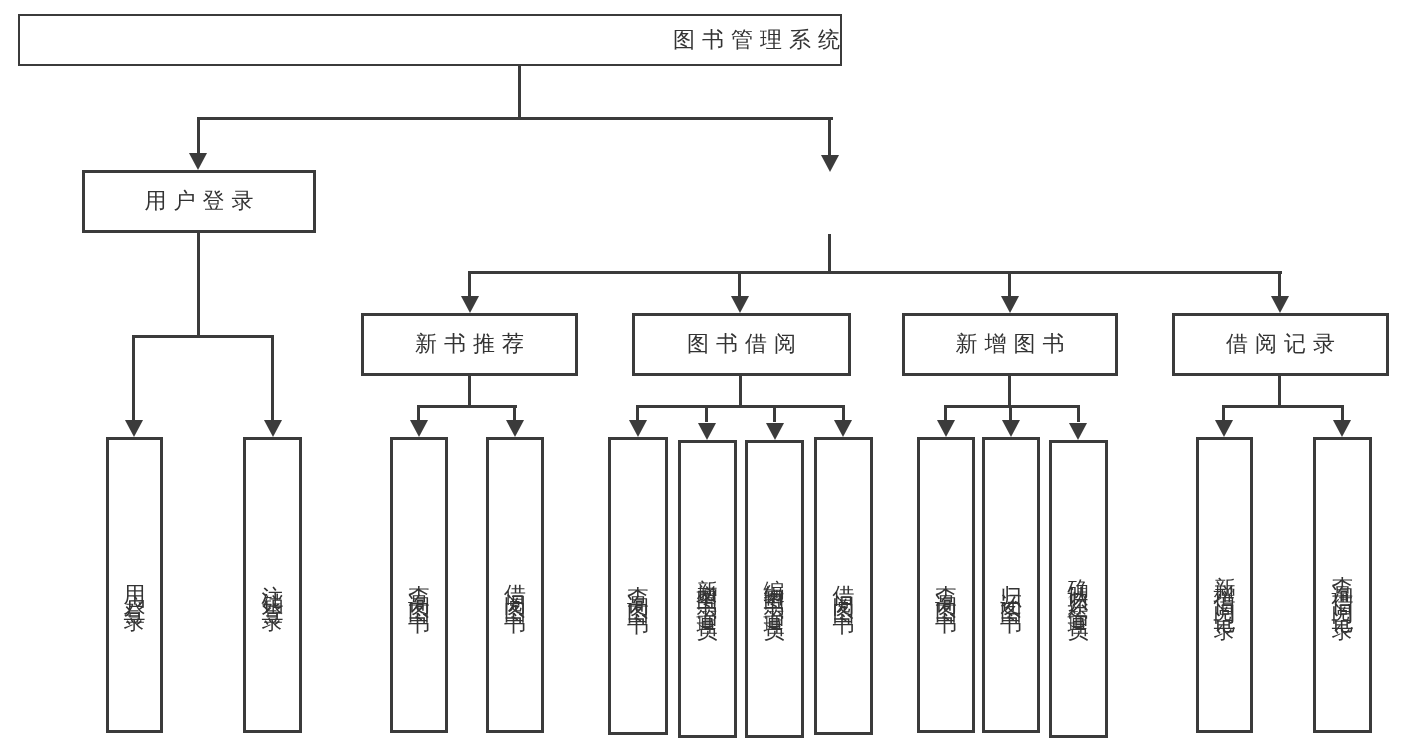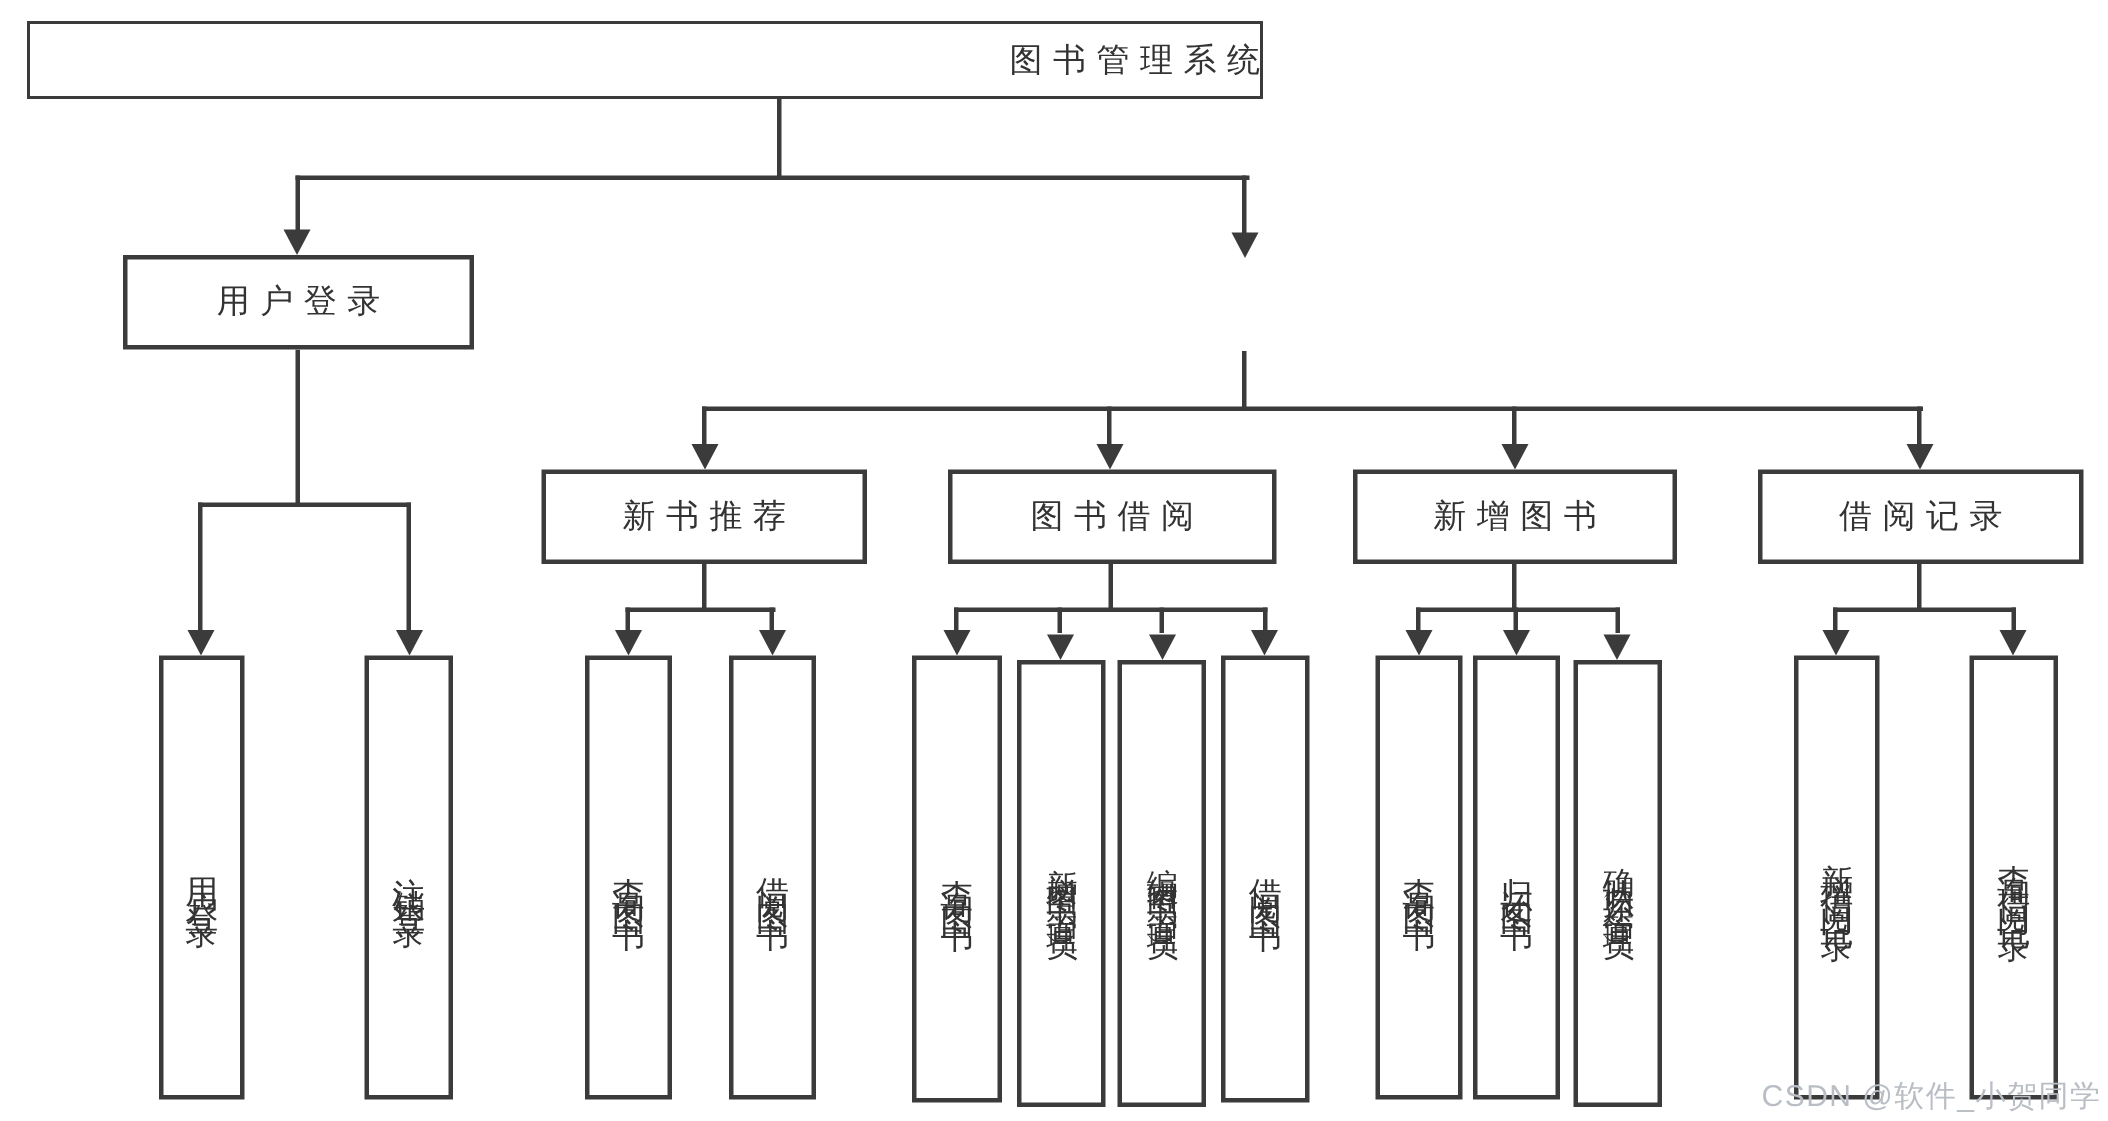--- a/index.html
+++ b/index.html
@@ -195,15 +195,14 @@
     <span style="letter-spacing:6px;">确认归还（管理员）</span>
   </div>
 
   <div class="bx v" style="left:1196px;top:437px;width:57px;height:296px;">
     <span>新增借阅记录</span>
   </div>
   <div class="bx v" style="left:1313px;top:437px;width:59px;height:296px;">
     <span>查询借阅记录</span>
   </div>
 
-  <div class="watermark">CSDN @软件_小贺同学</div>
 
 </div>
 
 </body></html>

